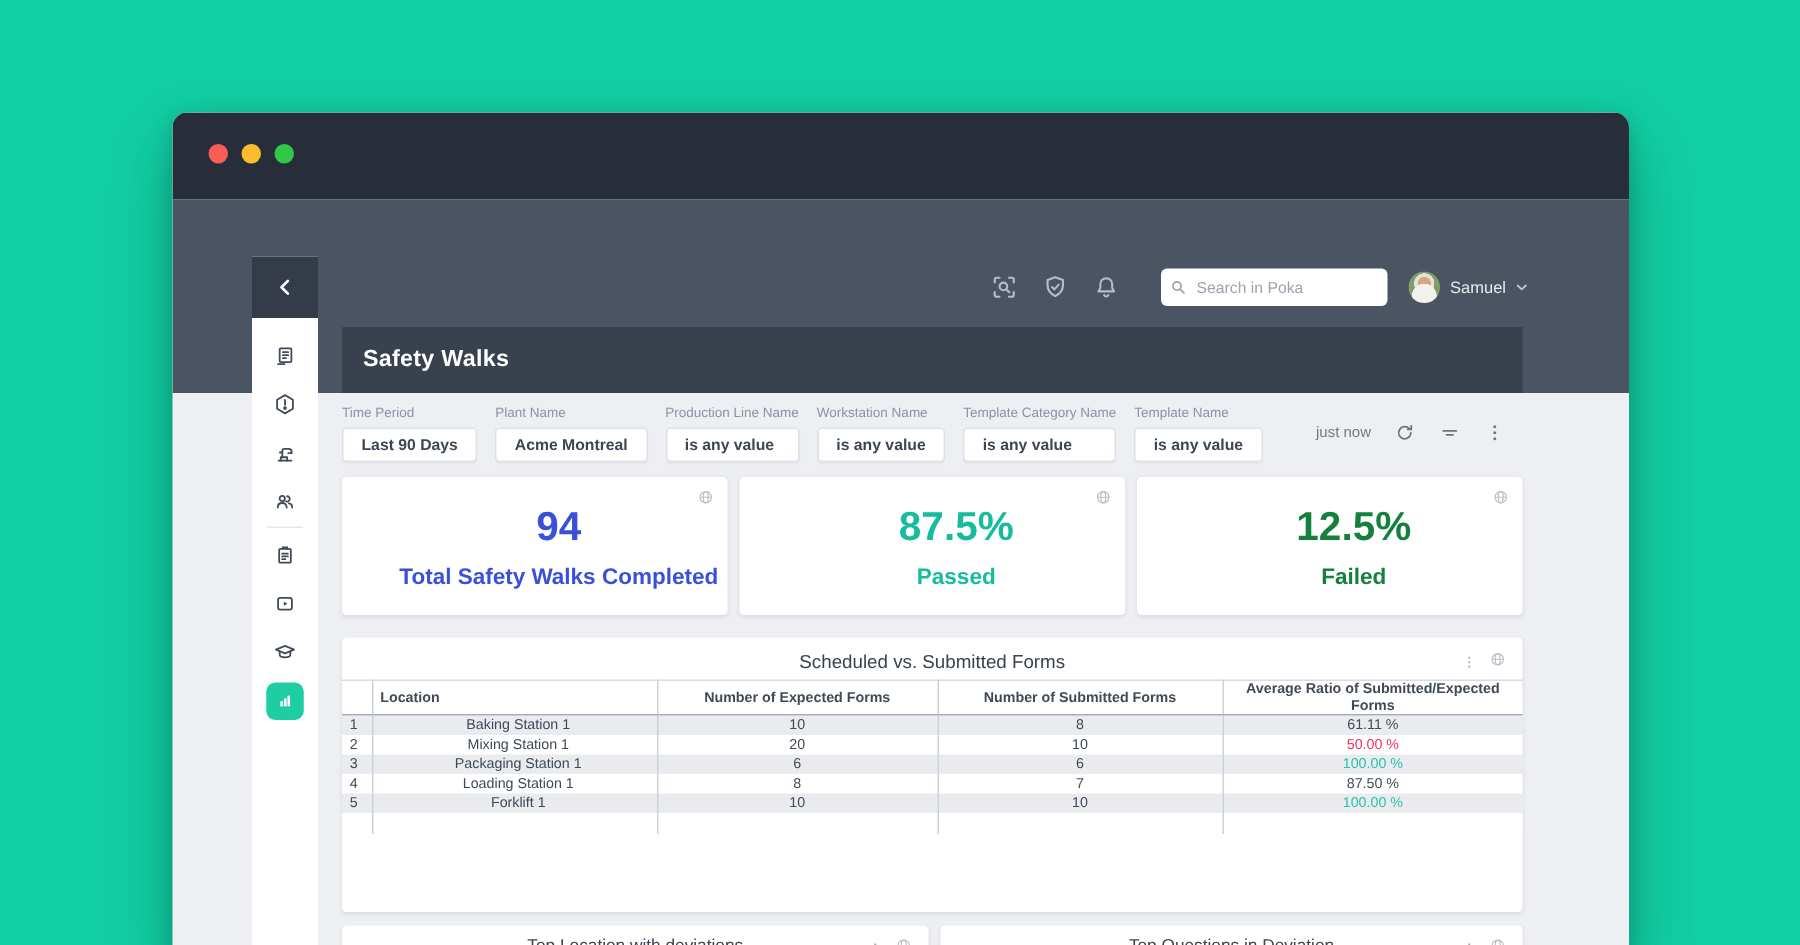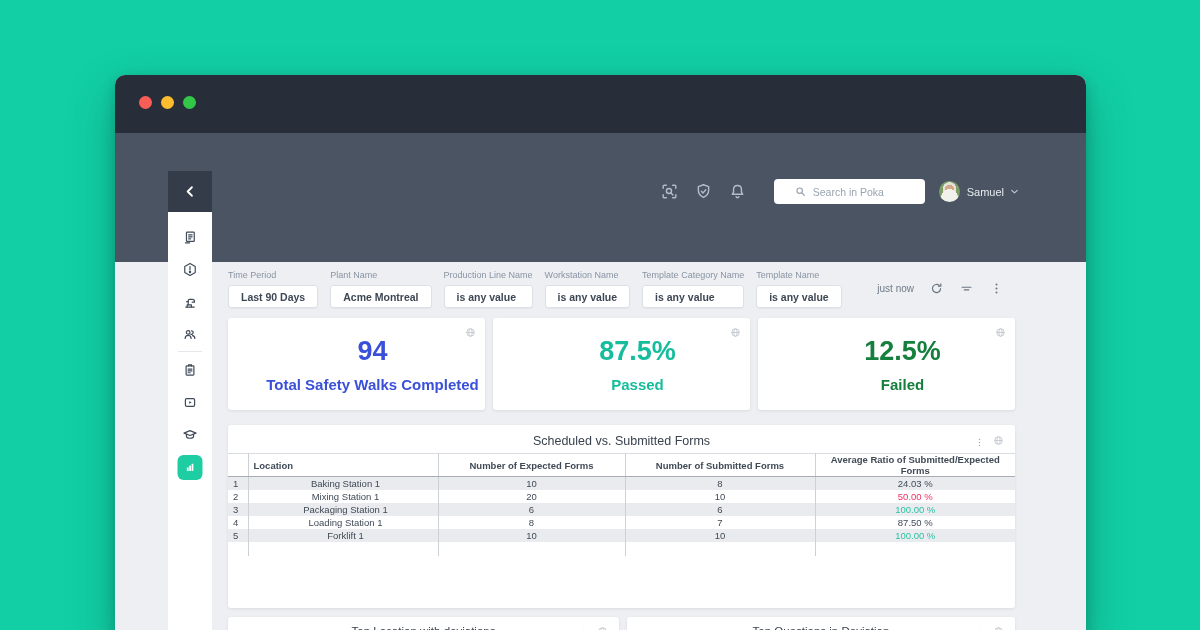--- a/index.html
+++ b/index.html
@@ -21,21 +21,21 @@
   .light.red { background:#f95e56; } .light.yellow { background:#fbbd2e; } .light.green { background:#33c748; }
 
   .band { position:absolute; left:0; top:58px; width:100%; height:129px; background:#4a5463; }
 
   
   .app-header { position:absolute; top:104px; right:66px; display:flex; align-items:center; }
   .hicon { width:19px; height:19px; color:#b3bdc9; margin-left:15px; display:flex; align-items:center; justify-content:center; cursor:pointer; }
   .hicon svg { width:19px; height:19px; }
   .searchbox {
     width:151px; height:25px; background:#fff; border-radius:4px; margin-left:27px;
-    display:flex; align-items:center; padding:0 20px; gap:6px;
+    display:flex; align-items:center; padding:0 5px; gap:6px;
   }
   .searchbox svg { width:13px; height:13px; color:#9aa4b1; flex:none; }
   .searchbox input {
     border:none; outline:none; width:100%; font-size:10.5px; color:#3d4754;
     font-family:"Liberation Sans","DejaVu Sans",sans-serif; background:transparent;
   }
   .searchbox input::placeholder { color:#9aa4b1; }
   .user { display:flex; align-items:center; margin-left:14px; cursor:pointer; }
   .avatar {
     width:21px; height:21px; border-radius:50%; flex:none;
@@ -253,20 +253,23 @@
     </span>
     <span class="s-active" style="top:284px">
       <svg viewBox="0 0 24 24">
         <rect x="7" y="12" width="2.8" height="5.5" fill="currentColor"></rect>
           <rect x="10.8" y="9" width="2.8" height="8.5" fill="currentColor"></rect>
           <rect x="14.6" y="6" width="2.8" height="11.5" fill="currentColor"></rect>
       </svg>
     </span>
   </div>
 
+  <div class="page-bar">
+    <h1>Safety Walks</h1>
+  </div>
 
   <div class="filters">
     <div class="fgroup">
       <span class="flabel">Time Period</span>
       <span class="fbox">Last 90 Days</span>
     </div>
     <div class="fgroup">
       <span class="flabel">Plant Name</span>
       <span class="fbox">Acme Montreal</span>
     </div>
@@ -358,21 +361,21 @@
           <th>Number of Submitted Forms</th>
           <th>Average Ratio of Submitted/Expected Forms</th>
         </tr>
       </thead>
       <tbody>
         <tr class="stripe">
           <td class="t-idx">1</td>
           <td class="t-loc">Baking Station 1</td>
           <td>10</td>
           <td>8</td>
-          <td class="t-rat" data-tone="dark">24.03 %</td>
+          <td class="t-rat" data-tone="dark">61.11 %</td>
         </tr>
         <tr>
           <td class="t-idx">2</td>
           <td class="t-loc">Mixing Station 1</td>
           <td>20</td>
           <td>10</td>
           <td class="t-rat" data-tone="red">50.00 %</td>
         </tr>
         <tr class="stripe">
           <td class="t-idx">3</td>

